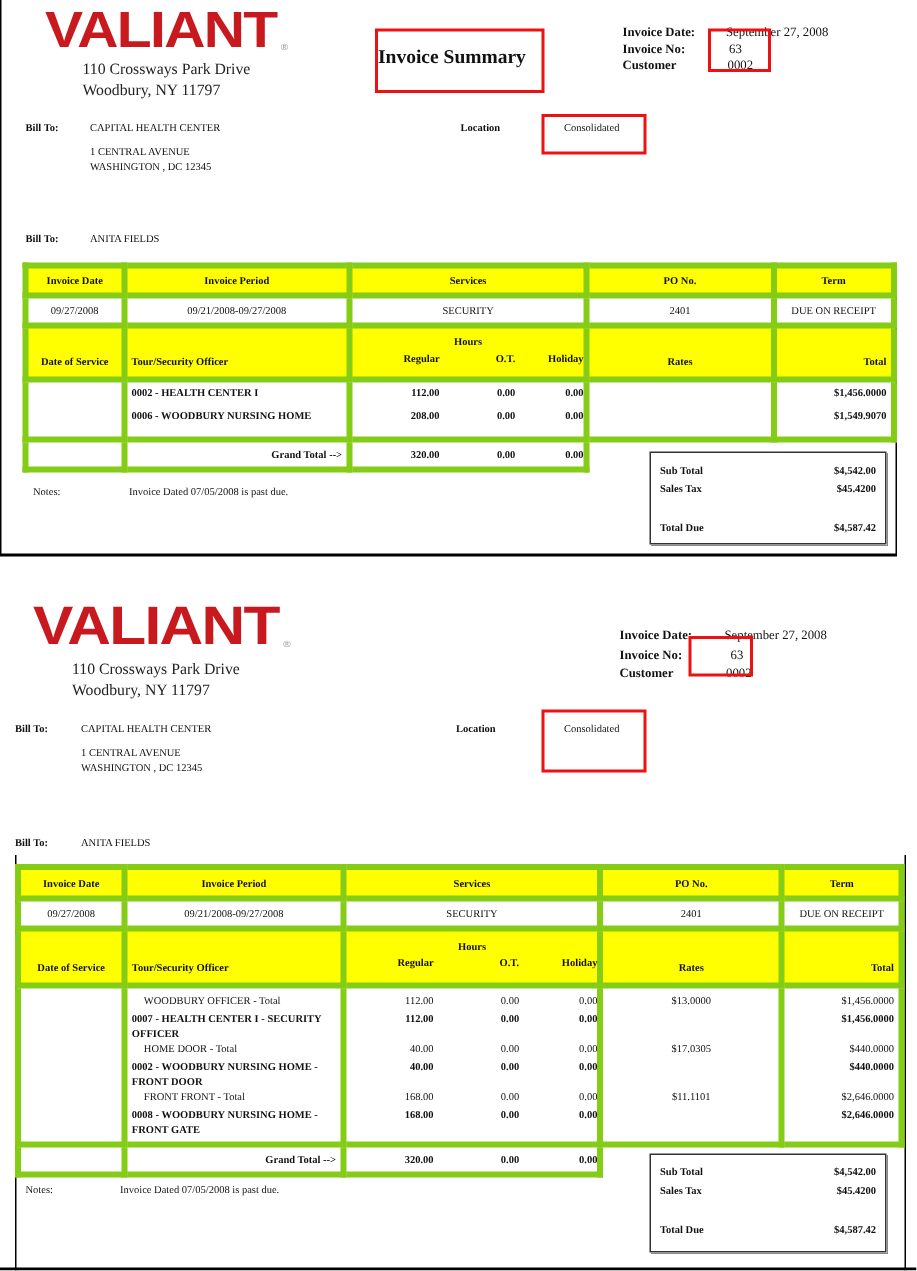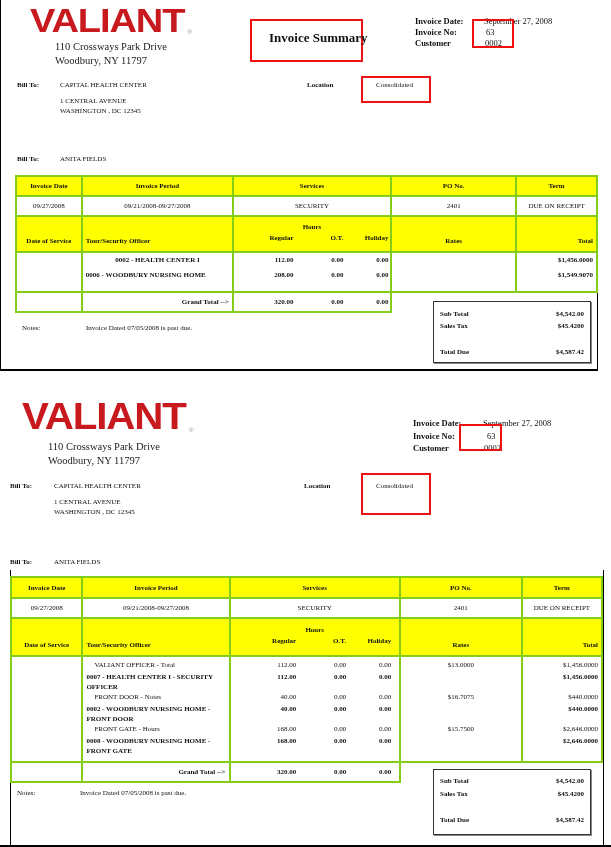--- a/index.html
+++ b/index.html
@@ -22,26 +22,26 @@
   .redbox { position: absolute; border: 2px solid #e11; }
   .summary-title { position: absolute; font-weight: bold; font-size: 13px; }
 
   .meta-label { position: absolute; font-weight: bold; font-size: 8.5px; }
   .meta-val { position: absolute; font-size: 8.5px; }
 
   .small { position: absolute; font-size: 7px; }
   .small.b { font-weight: bold; }
 
   table.inv { position: absolute; border-collapse: collapse; font-size: 7px; }
-  table.inv td { border: 2px solid #84cc16; padding: 2px 3px; vertical-align: middle; }
+  table.inv td { border: 4px solid #84cc16; padding: 2px 3px; vertical-align: middle; }
   table.inv .yel { background: #ffff00; font-weight: bold; text-align: center; }
   table.inv .c { text-align: center; }
   table.inv .r { text-align: right; }
   table.inv .b { font-weight: bold; }
-  .hours-grid { display: flex; justify-content: center; }
+  .hours-grid { display: flex; justify-content: space-between; }
   .hours-grid span { display: inline-block; text-align: right; }
   .h-reg { width: 58px; }
   .h-ot { width: 50px; }
   .h-hol { width: 45px; }
   .totals-box { position: absolute; border: 1.5px solid #333; box-shadow: 1px 1px 0 #888; font-size: 7px; font-weight: bold; }
   .totals-box .row { position: absolute; left: 6px; right: 6px; display: flex; justify-content: space-between; }
 
   .line-block { line-height: 11px; }
 </style>
 </head>
@@ -54,21 +54,21 @@
 
   <div class="logo" style="left:30px;top:3px;font-size:34px;">
     <span>VALIANT</span><span class="reg">®</span>
   </div>
   <div class="addr" style="left:55px;top:40px;">
     <div>110 Crossways Park Drive</div>
     <div>Woodbury, NY 11797</div>
   </div>
 
   <div class="redbox" style="left:250px;top:19px;width:113px;height:43px;"></div>
-  <div class="summary-title" style="left:269px;top:30px;">Invoice Summary</div>
+  <div class="summary-title" style="left:252px;top:30px;">Invoice Summary</div>
 
   <div class="meta-label" style="left:415px;top:16px;">Invoice Date:</div>
   <div class="meta-val" style="left:484px;top:16px;">September 27, 2008</div>
   <div class="meta-label" style="left:415px;top:27px;">Invoice No:</div>
   <div class="meta-val" style="left:486px;top:27px;">63</div>
   <div class="meta-label" style="left:415px;top:38px;">Customer</div>
   <div class="meta-val" style="left:485px;top:38px;">0002</div>
   <div class="redbox" style="left:472px;top:19px;width:42px;height:29px;"></div>
 
   <div class="small b" style="left:17px;top:81px;">Bill To:</div>
@@ -116,21 +116,21 @@
               <span class="h-ot">O.T.</span>
               <span class="h-hol">Holiday</span>
             </div>
       </td>
       <td class="yel" style="vertical-align:bottom;padding-bottom:6px;">Rates</td>
       <td class="yel r" style="vertical-align:bottom;padding-bottom:6px;">Total</td>
     </tr>
     <tr style="height:40px;">
       <td></td>
       <td class="b line-block" style="vertical-align:top;padding-top:2px;">
-        <div style="margin-bottom:4px;text-align:center;">0002 - HEALTH CENTER I</div>
+        <div style="margin-bottom:4px;">0002 - HEALTH CENTER I</div>
         <div>0006 - WOODBURY NURSING HOME</div>
       </td>
       <td class="b line-block" style="vertical-align:top;padding:2px 0;">
         <div class="hours-grid" style="margin-bottom:4px;">
               <span class="h-reg">112.00</span>
               <span class="h-ot">0.00</span>
               <span class="h-hol">0.00</span>
             </div>
         <div class="hours-grid">
               <span class="h-reg">208.00</span>
@@ -245,25 +245,25 @@
               <span class="h-ot">O.T.</span>
               <span class="h-hol">Holiday</span>
             </div>
       </td>
       <td class="yel" style="vertical-align:bottom;padding-bottom:6px;">Rates</td>
       <td class="yel r" style="vertical-align:bottom;padding-bottom:6px;">Total</td>
     </tr>
     <tr style="height:106px;">
       <td></td>
       <td style="vertical-align:top;padding-top:3px;line-height:10px;">
-        <div style="padding-left:8px;height:12px;">VALIANT OFFICER - Total</div>
+        <div style="padding-left:8px;height:12px;">WOODBURY OFFICER - Total</div>
         <div class="b" style="height:20px;">0007 - HEALTH CENTER I - SECURITY OFFICER</div>
-        <div style="padding-left:8px;height:12px;">FRONT DOOR - Notes</div>
+        <div style="padding-left:8px;height:12px;">HOME DOOR - Total</div>
         <div class="b" style="height:20px;">0002 - WOODBURY NURSING HOME - FRONT DOOR</div>
-        <div style="padding-left:8px;height:12px;">FRONT GATE - Hours</div>
+        <div style="padding-left:8px;height:12px;">FRONT FRONT - Total</div>
         <div class="b" style="height:20px;">0008 - WOODBURY NURSING HOME - FRONT GATE</div>
       </td>
       <td style="vertical-align:top;padding:3px 0 0 0;line-height:10px;">
         <div class="hours-grid" style="height:12px;">
               <span class="h-reg">112.00</span>
               <span class="h-ot">0.00</span>
               <span class="h-hol">0.00</span>
             </div>
         <div class="hours-grid b" style="height:20px;">
               <span class="h-reg">112.00</span>
@@ -286,22 +286,22 @@
               <span class="h-hol">0.00</span>
             </div>
         <div class="hours-grid b" style="height:20px;">
               <span class="h-reg">168.00</span>
               <span class="h-ot">0.00</span>
               <span class="h-hol">0.00</span>
             </div>
       </td>
       <td class="c" style="vertical-align:top;padding-top:3px;line-height:10px;">
         <div style="height:32px;">$13.0000</div>
-        <div style="height:32px;">$16.7075</div>
-        <div style="height:32px;">$15.7500</div>
+        <div style="height:32px;">$17.0305</div>
+        <div style="height:32px;">$11.1101</div>
       </td>
       <td class="r" style="vertical-align:top;padding-top:3px;line-height:10px;">
         <div style="height:12px;">$1,456.0000</div>
         <div class="b" style="height:20px;">$1,456.0000</div>
         <div style="height:12px;">$440.0000</div>
         <div class="b" style="height:20px;">$440.0000</div>
         <div style="height:12px;">$2,646.0000</div>
         <div class="b" style="height:20px;">$2,646.0000</div>
       </td>
     </tr>

